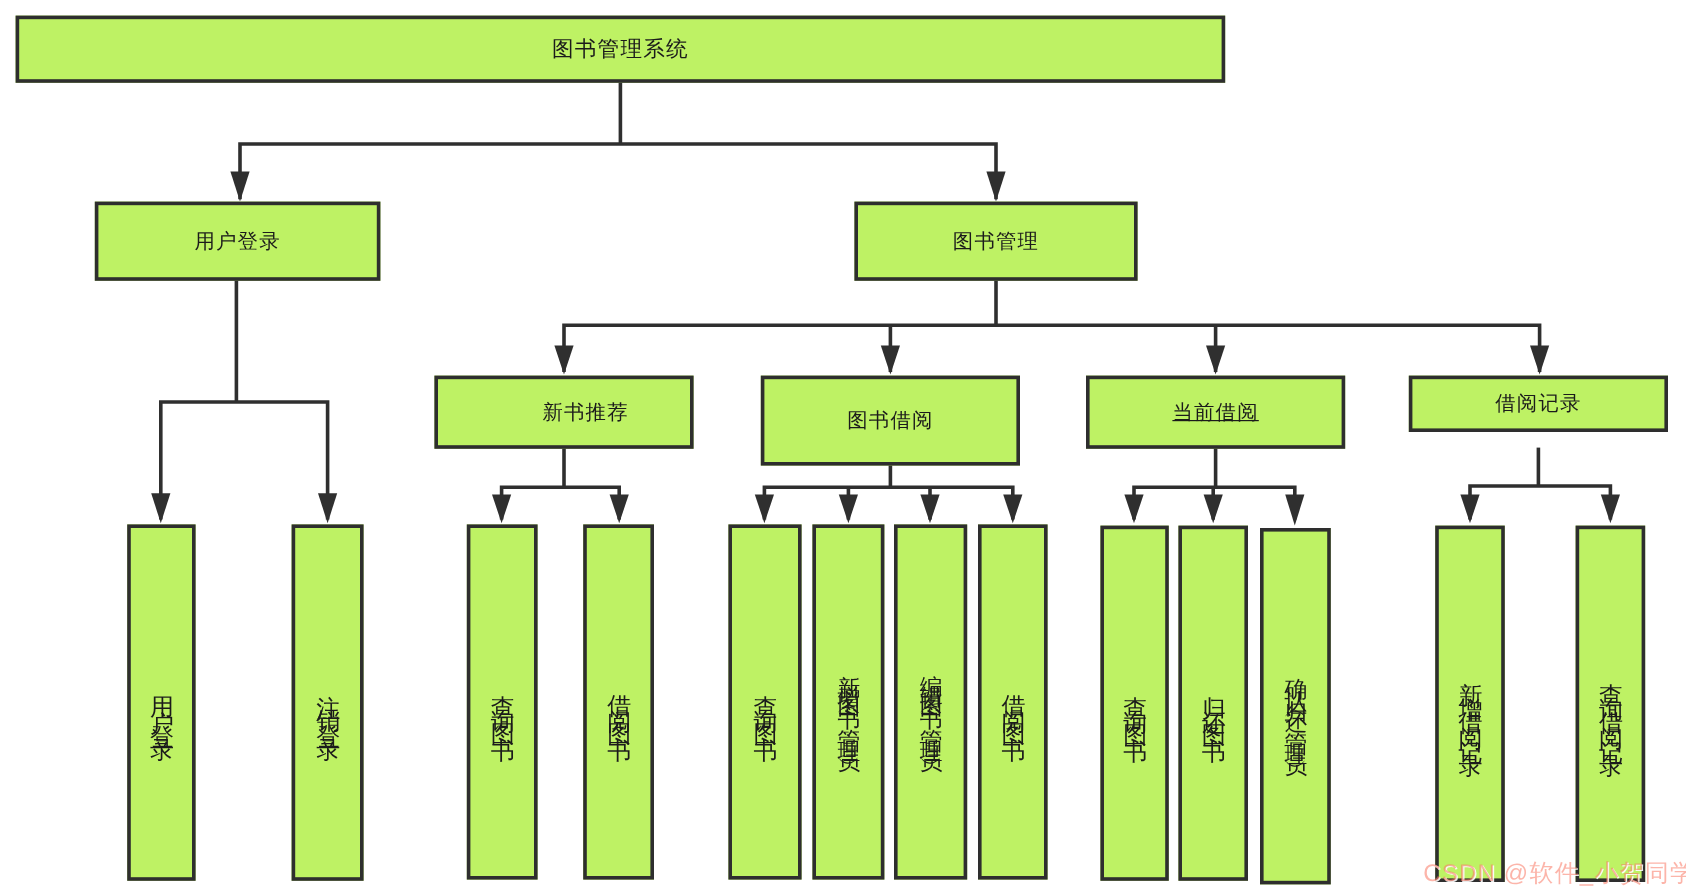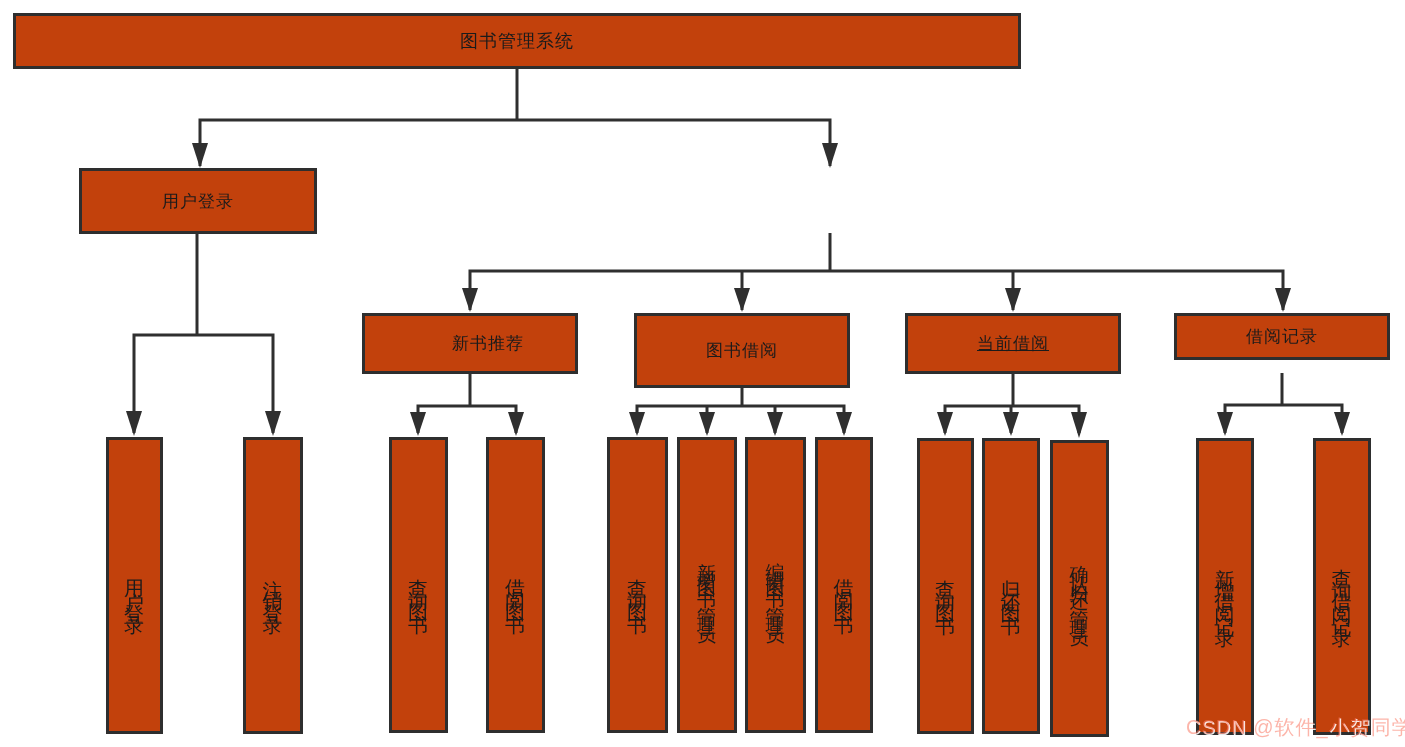--- a/index.html
+++ b/index.html
@@ -19,21 +19,21 @@
     position: absolute;
     left: 0;
     top: 0;
     width: 1405px;
     height: 747px;
   }
   .node {
     position: absolute;
     box-sizing: border-box;
     border: 3px solid #2e2e2e;
-    background: #c2410c;
+    background: #bef264;
     color: #1b1b1b;
     display: flex;
     align-items: center;
     justify-content: center;
   }
   .h-node {
     font-size: 17px;
     letter-spacing: 1px;
     white-space: nowrap;
   }
@@ -123,20 +123,21 @@
       <polygon points="1071,412 1087,412 1079,438"></polygon>
 
       <polygon points="1217,412 1233,412 1225,436"></polygon>
       <polygon points="1334,412 1350,412 1342,436"></polygon>
     </g>
   </svg>
 
   <div class="node h-node root-node" style="left:13px; top:13px; width:1008px; height:56px;">图书管理系统</div>
 
   <div class="node h-node" style="left:79px; top:168px; width:238px; height:66px;">用户登录</div>
+  <div class="node h-node" style="left:712px; top:168px; width:236px; height:66px;">图书管理</div>
 
   <div class="node h-node" style="left:362px; top:313px; width:216px; height:61px;padding-left:36px;">新书推荐</div>
   <div class="node h-node" style="left:634px; top:313px; width:216px; height:75px;">图书借阅</div>
   <div class="node h-node" style="left:905px; top:313px; width:216px; height:61px;text-decoration:underline;">当前借阅</div>
   <div class="node h-node" style="left:1174px; top:313px; width:216px; height:47px;">借阅记录</div>
 
   <div class="node v-node" style="left:106px; top:437px; width:57px; height:297px;">用户登录</div>
   <div class="node v-node" style="left:243px; top:437px; width:60px; height:297px;">注销登录</div>
 
   <div class="node v-node" style="left:389px; top:437px; width:59px; height:296px;">查询图书</div>

